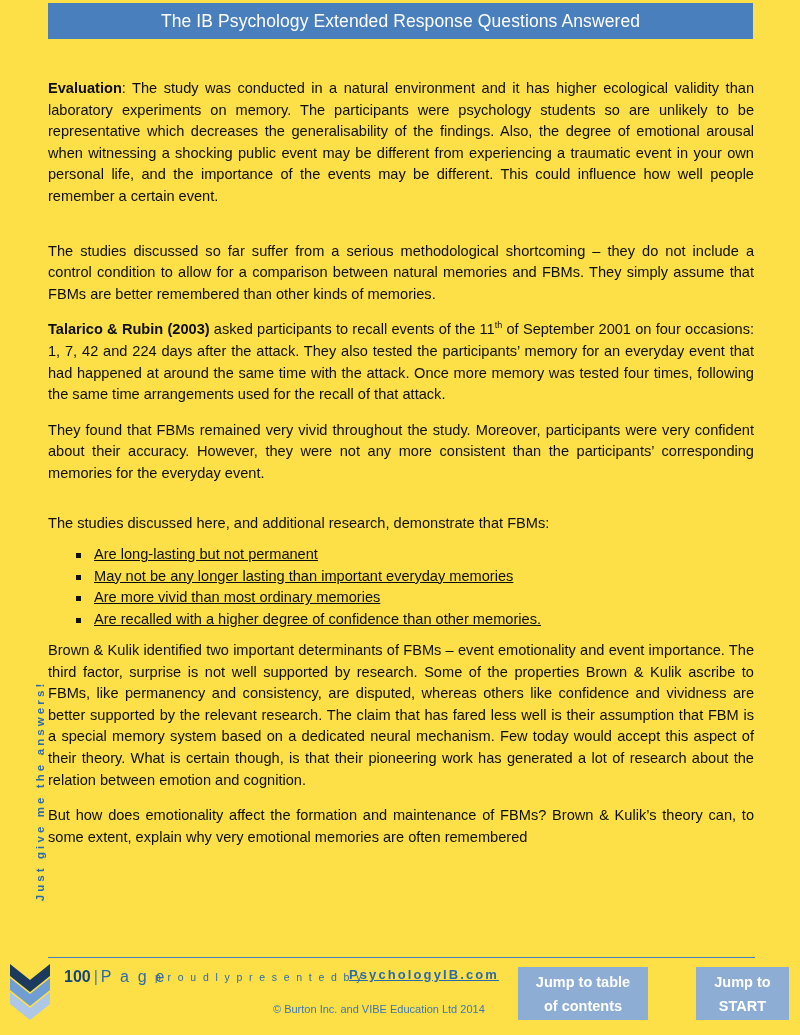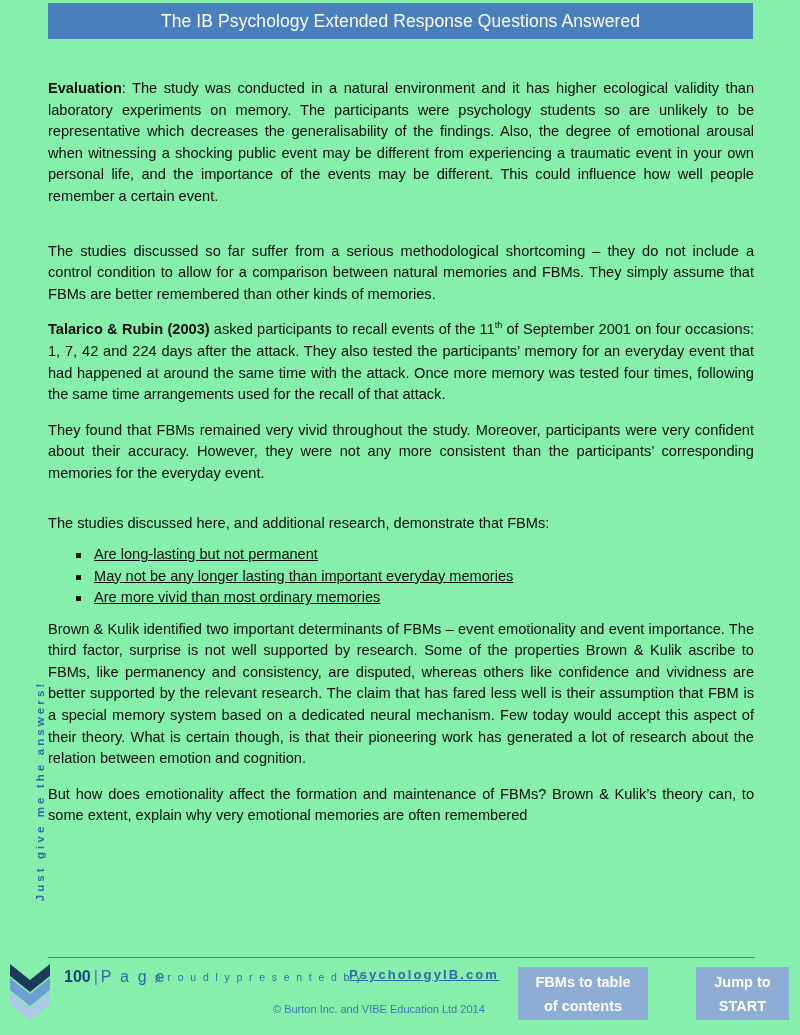--- a/index.html
+++ b/index.html
@@ -7,21 +7,21 @@
     padding: 0;
     background: #ffffff;
   }
   body {
     font-family: "Liberation Sans", sans-serif;
   }
   .page {
     position: relative;
     width: 800px;
     height: 1035px;
-    background: #86efac;
+    background: #fde047;
     overflow: hidden;
   }
 
   
   .header-bar {
     position: absolute;
     left: 48px;
     top: 3px;
     width: 705px;
     height: 36px;
@@ -240,20 +240,21 @@
     <div class="gap-md"></div>
 
     <p class="para">The studies discussed here, and additional research, demonstrate that FBMs:</p>
 
     <div class="gap-sm"></div>
 
     <ul class="bullets">
       <li>Are long-lasting but not permanent</li>
       <li>May not be any longer lasting than important everyday memories</li>
       <li>Are more vivid than most ordinary memories</li>
+      <li>Are recalled with a higher degree of confidence than other memories.</li>
     </ul>
 
     <div class="gap-sm"></div>
 
     <p class="para">Brown &amp; Kulik identified two important determinants of FBMs – event emotionality and event importance. The third factor, surprise is not well supported by research. Some of the properties Brown &amp; Kulik ascribe to FBMs, like permanency and consistency, are disputed, whereas others like confidence and vividness are better supported by the relevant research. The claim that has fared less well is their assumption that FBM is a special memory system based on a dedicated neural mechanism. Few today would accept this aspect of their theory. What is certain though, is that their pioneering work has generated a lot of research about the relation between emotion and cognition.</p>
 
     <div class="gap-md"></div>
 
     <p class="para">But how does emotionality affect the formation and maintenance of FBMs? Brown &amp; Kulik’s theory can, to some extent, explain why very emotional memories are often remembered</p>
   </div>
@@ -272,21 +273,21 @@
     <span class="num">100</span><span class="pipe">|</span><span class="pagelabel">P a g e</span>
   </div>
 
   <div class="footer-credit">p r o u d l y   p r e s e n t e d   b y</div>
 
   <a class="footer-link" href="#">PsychologyIB.com</a>
 
   <div class="footer-copyright">© Burton Inc. and VIBE Education Ltd 2014</div>
 
   <div class="jump-btn" id="btn-toc">
-    <span>FBMs to table</span>
+    <span>Jump to table</span>
     <span>of contents</span>
   </div>
 
   <div class="jump-btn" id="btn-start">
     <span>Jump to</span>
     <span>START</span>
   </div>
 
 </div>
 

